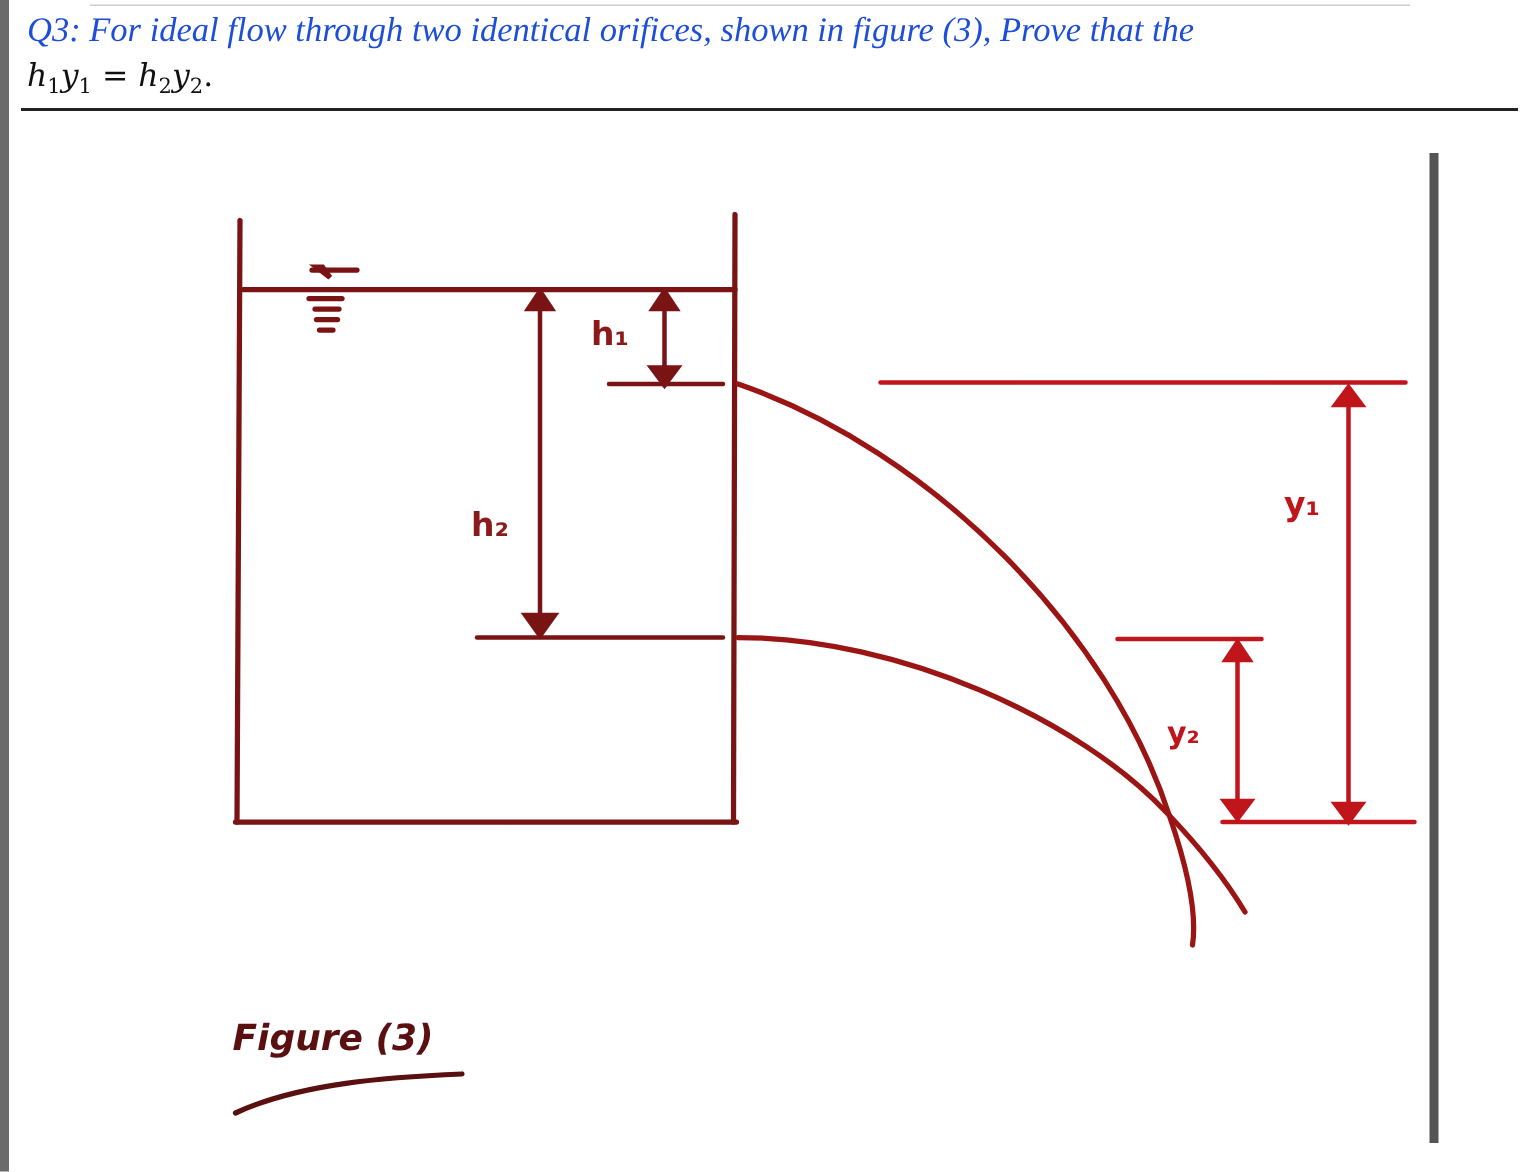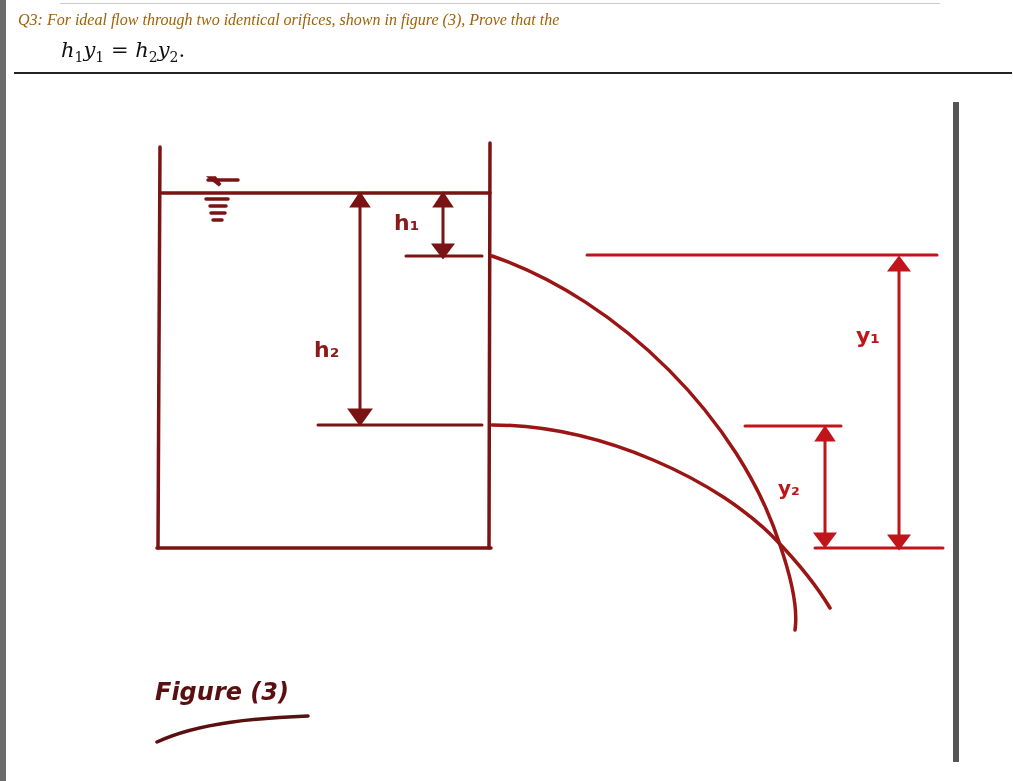--- a/index.html
+++ b/index.html
@@ -1,20 +1,20 @@
 <!DOCTYPE html>
 <html><head>
 <meta charset="utf-8">
 <style>
   html,body{margin:0;padding:0;}
   body{width:1013px;height:781px;background:#ffffff;position:relative;overflow:hidden;}
   .left-border{position:absolute;left:0;top:0;width:6px;height:781px;background:#6b6b6b;}
   .top-rule{position:absolute;left:60px;top:3px;width:880px;height:1px;background:#cccccc;}
-  .question{position:absolute;left:18px;top:6px;width:995px;font-family:"Liberation Serif",serif;font-style:italic;font-size:16px;color:#a16207;line-height:28px;white-space:nowrap;}
-  .equation{position:absolute;left:18px;top:36px;font-family:"DejaVu Serif",serif;font-style:italic;font-size:21px;color:#111;line-height:28px;margin-left:43px;}
+  .question{position:absolute;left:18px;top:6px;width:995px;font-family:"Liberation Serif",serif;font-style:italic;font-size:23px;color:#1d4ed8;line-height:28px;white-space:nowrap;}
+  .equation{position:absolute;left:18px;top:36px;font-family:"DejaVu Serif",serif;font-style:italic;font-size:21px;color:#111;line-height:28px;}
   .equation sub{font-style:normal;font-size:14px;}
   .q-rule{position:absolute;left:14px;top:72px;width:998px;height:2px;background:#222;}
   .right-bar{position:absolute;left:953px;top:102px;width:6px;height:660px;background:#555;}
   .fig{position:absolute;left:0;top:0;}
   .lbl{font-family:"DejaVu Sans",sans-serif;font-weight:bold;fill:#8b1a1a;}
   .lbl-red{font-family:"DejaVu Sans",sans-serif;font-weight:bold;fill:#c0151b;}
   .caption{font-family:"DejaVu Sans",sans-serif;font-style:italic;font-weight:bold;fill:#5a1010;}
 </style>
 </head>
 <body>

